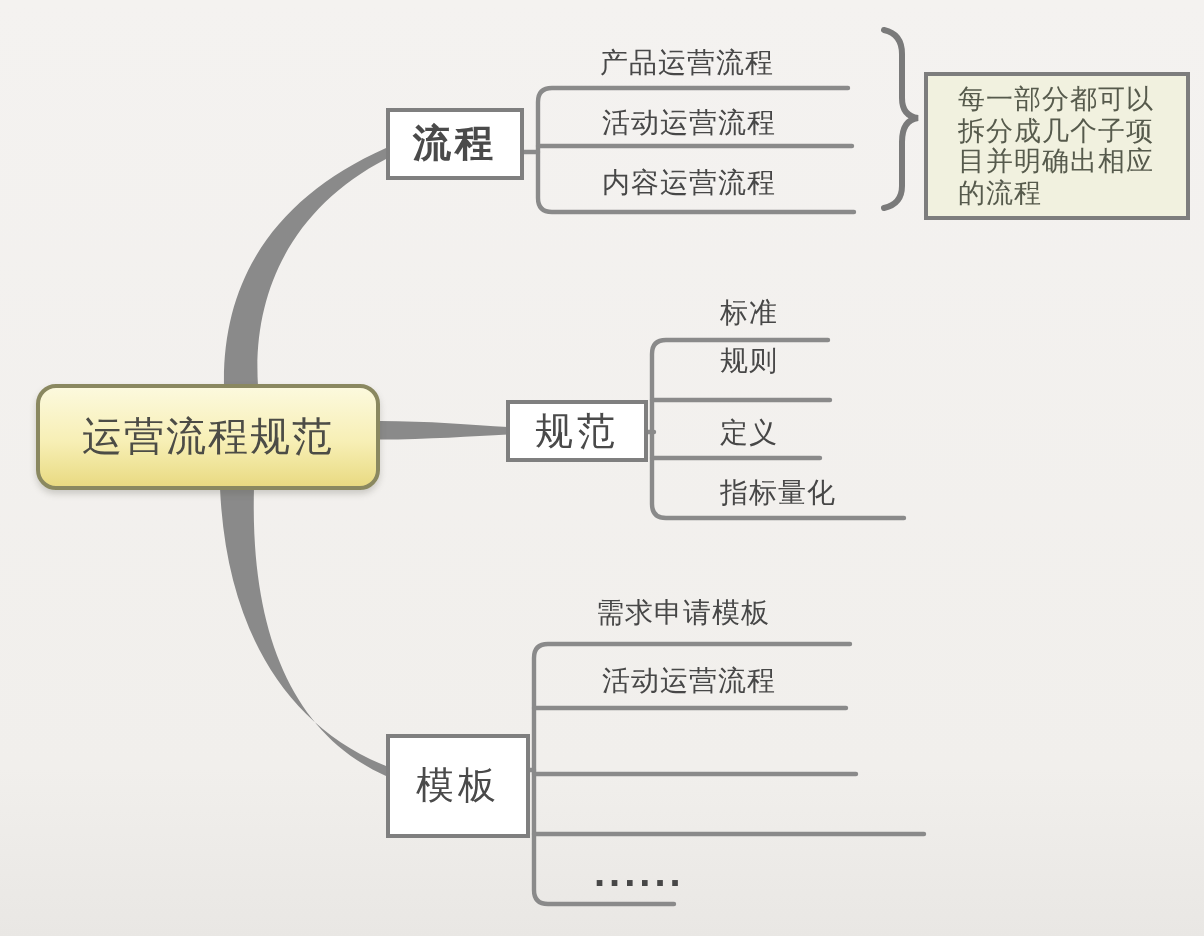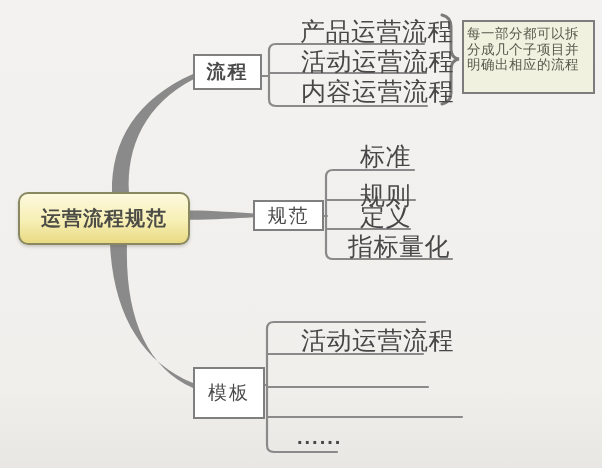--- a/index.html
+++ b/index.html
@@ -11,42 +11,42 @@
     font-family:"Liberation Sans","DejaVu Sans",sans-serif;
     color:#4a4a4a;
   }
   .layer{position:absolute;left:0;top:0;}
   .root-topic{
     position:absolute;left:18px;top:192px;width:172px;height:53px;
     box-sizing:border-box;
     background:linear-gradient(180deg,#fcf9dd 0%,#f7efb5 55%,#e9da82 100%);
     border:2px solid #8a8860;border-radius:10px;
     display:flex;align-items:center;justify-content:center;
-    font-size:20px;font-weight:700;letter-spacing:1px;color:#4c4c46;
+    font-size:20px;font-weight:400;letter-spacing:1px;color:#4c4c46;
     box-shadow:0 2px 3px rgba(90,90,80,.25);
   }
   .branch-box{
     position:absolute;box-sizing:border-box;background:#ffffff;
     border:2px solid #7f7f7f;
     display:flex;align-items:center;justify-content:center;
     font-size:19px;letter-spacing:2px;color:#4a4a4a;
   }
   .bb-process{left:193px;top:54px;width:69px;height:36px;font-weight:bold;}
   .bb-spec{left:253px;top:200px;width:71px;height:31px;}
   .bb-template{left:193px;top:367px;width:72px;height:52px;}
   .child-label{
     position:absolute;white-space:nowrap;
-    font-size:25px;line-height:19px;letter-spacing:0.5px;color:#474747;
+    font-size:14px;line-height:19px;letter-spacing:0.5px;color:#474747;
   }
   .dots{font-size:20px;font-weight:bold;letter-spacing:2px;}
   .note-box{
-    position:absolute;left:462px;top:20px;width:133px;height:74px;
+    position:absolute;left:462px;top:36px;width:133px;height:74px;
     box-sizing:border-box;
     background:#f1f1df;border:2px solid #7d7d7d;
-    padding:4px 12px 4px 3px;
+    padding:4px 12px 4px 15px;
     font-size:13.5px;line-height:15.5px;letter-spacing:0.5px;
     color:#565a4c;word-break:break-all;
   }
 </style>
 </head>
 <body>
 
 <div class="canvas">
 
   <svg class="layer" width="602" height="468" viewBox="0 0 602 468">
@@ -87,22 +87,23 @@
 
   <div class="branch-box bb-process">流程</div>
   <div class="branch-box bb-spec">规范</div>
   <div class="branch-box bb-template">模板</div>
 
   <div class="child-label" style="left:300px;top:22px">产品运营流程</div>
   <div class="child-label" style="left:301px;top:82px">内容运营流程</div>
   <div class="child-label" style="left:301px;top:52px">活动运营流程</div>
 
   <div class="child-label" style="left:360px;top:147px">标准</div>
-  <div class="child-label" style="left:360px;top:186px">规则</div>
+  <div class="child-label" style="left:360px;top:171px">规则</div>
   <div class="child-label" style="left:360px;top:207px">定义</div>
-  <div class="child-label" style="left:348px;top:237px">指标量化</div>
+  <div class="child-label" style="left:360px;top:237px">指标量化</div>
 
+  <div class="child-label" style="left:298px;top:297px">需求申请模板</div>
   <div class="child-label" style="left:301px;top:331px">活动运营流程</div>
   <div class="child-label dots" style="left:297px;top:428px">......</div>
 
   <div class="note-box">每一部分都可以拆分成几个子项目并明确出相应的流程</div>
 
 </div>
 
 </body></html>

